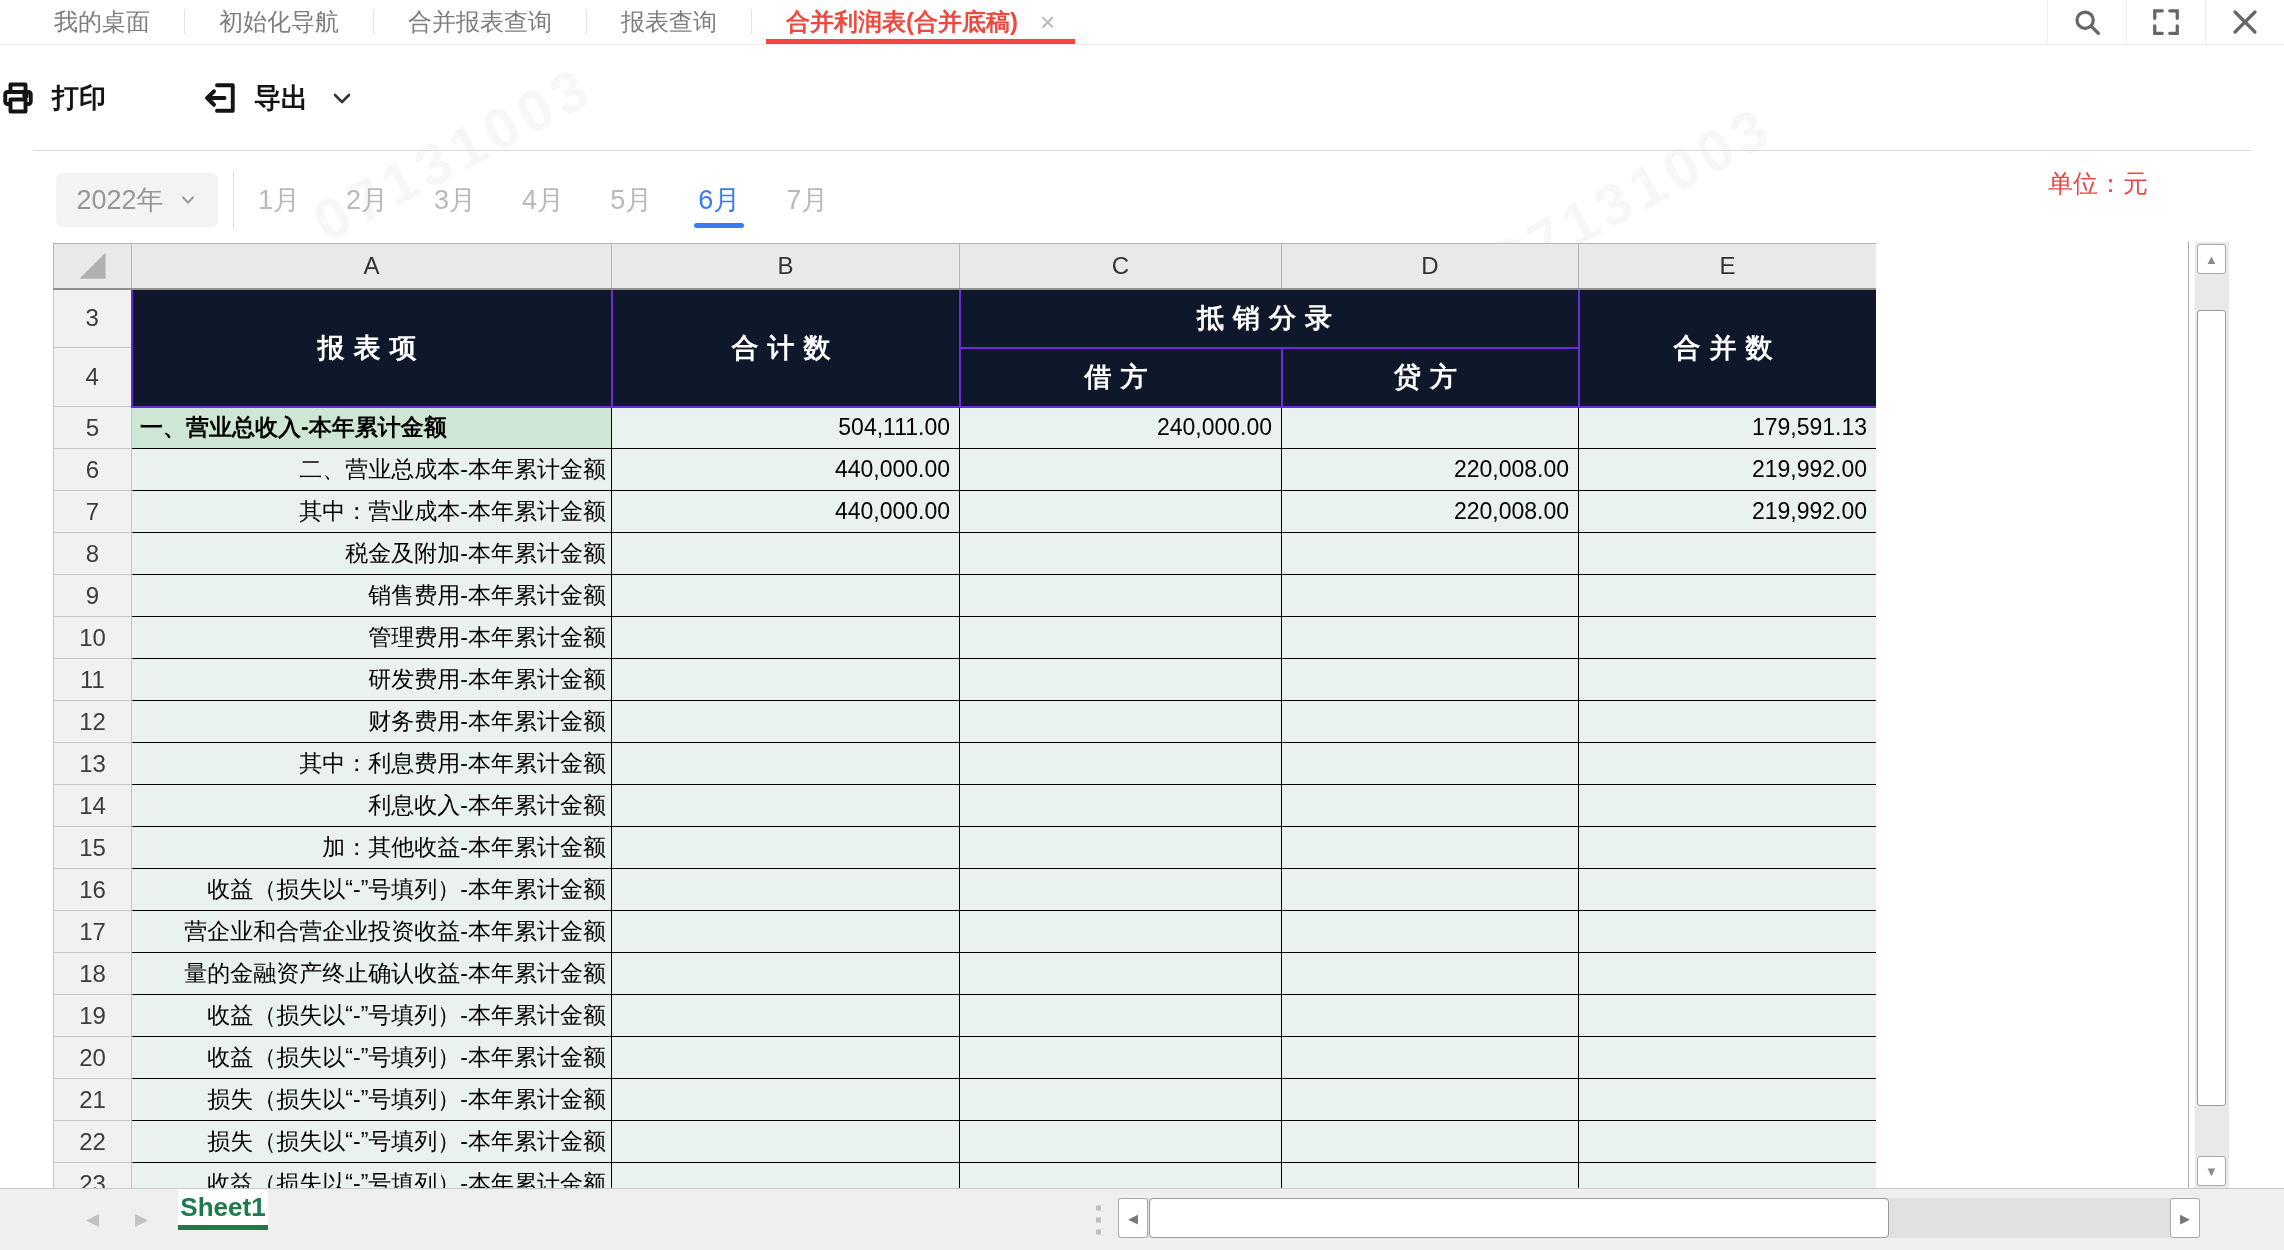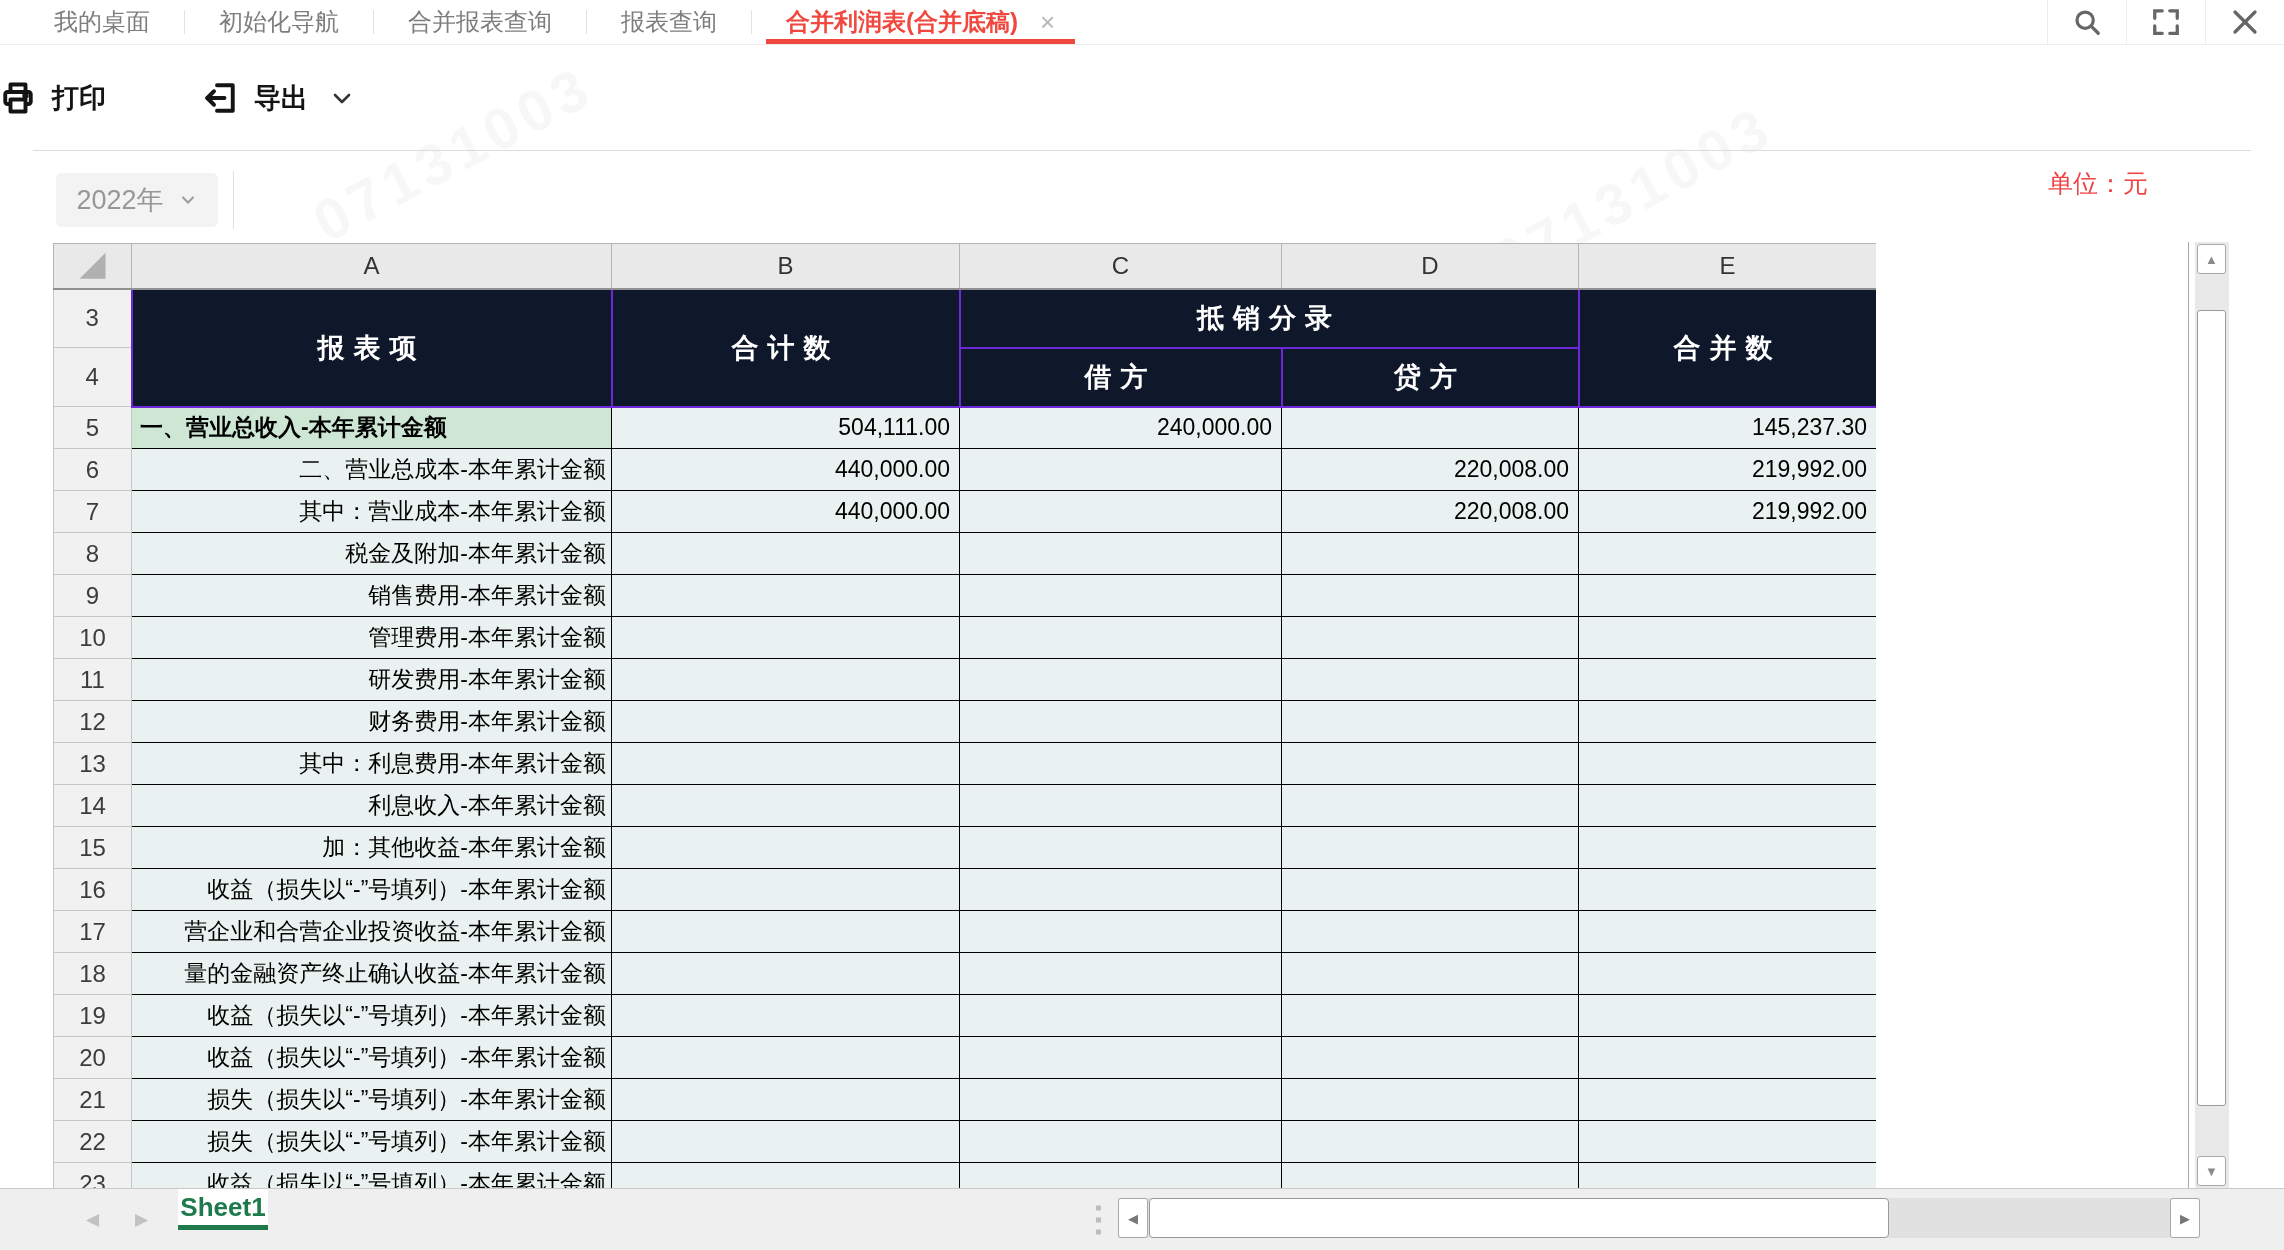--- a/index.html
+++ b/index.html
@@ -171,20 +171,29 @@
   <div class="toolbar-divider"></div>
 
   <div class="filterrow">
     <div class="yearpill">
       <span>2022年</span>
       <svg viewBox="0 0 24 24">
           <path d="M6 9 L12 15 L18 9"></path>
         </svg>
     </div>
     <div class="filter-vsep"></div>
+    <div class="months">
+      <div class="month">1月</div>
+      <div class="month">2月</div>
+      <div class="month">3月</div>
+      <div class="month">4月</div>
+      <div class="month">5月</div>
+      <div class="month active"><span>6月</span><div class="m-underline"></div></div>
+      <div class="month">7月</div>
+    </div>
     <div class="unitlabel">单位：元</div>
   </div>
 
   <div class="sheetwrap">
     <table class="grid">
       <colgroup>
           <col style="width:78px">
           <col style="width:480px">
           <col style="width:348px">
           <col style="width:322px">
@@ -220,21 +229,21 @@
       <tr class="drow hl">
         <td class="rowhead">5</td>
         <td class="cell itemcell">
               <div class="cw">
                 <span>一、营业总收入-本年累计金额</span>
               </div>
             </td>
         <td class="cell num">504,111.00</td>
         <td class="cell num">240,000.00</td>
         <td class="cell num"></td>
-        <td class="cell num">145,237.30</td>
+        <td class="cell num">179,591.13</td>
       </tr>
       <tr class="drow">
         <td class="rowhead">6</td>
         <td class="cell itemcell">
               <div class="cw">
                 <span>二、营业总成本-本年累计金额</span>
               </div>
             </td>
         <td class="cell num">440,000.00</td>
         <td class="cell num"></td>

